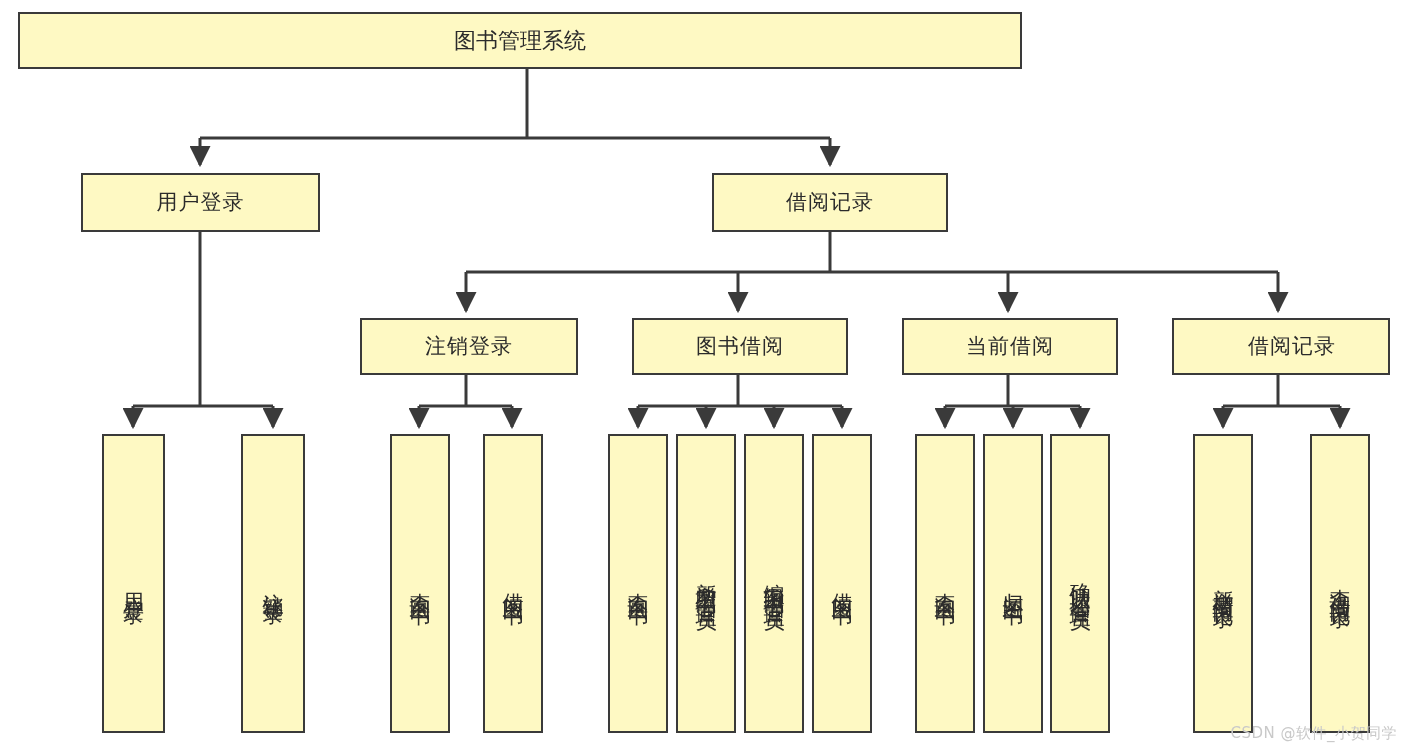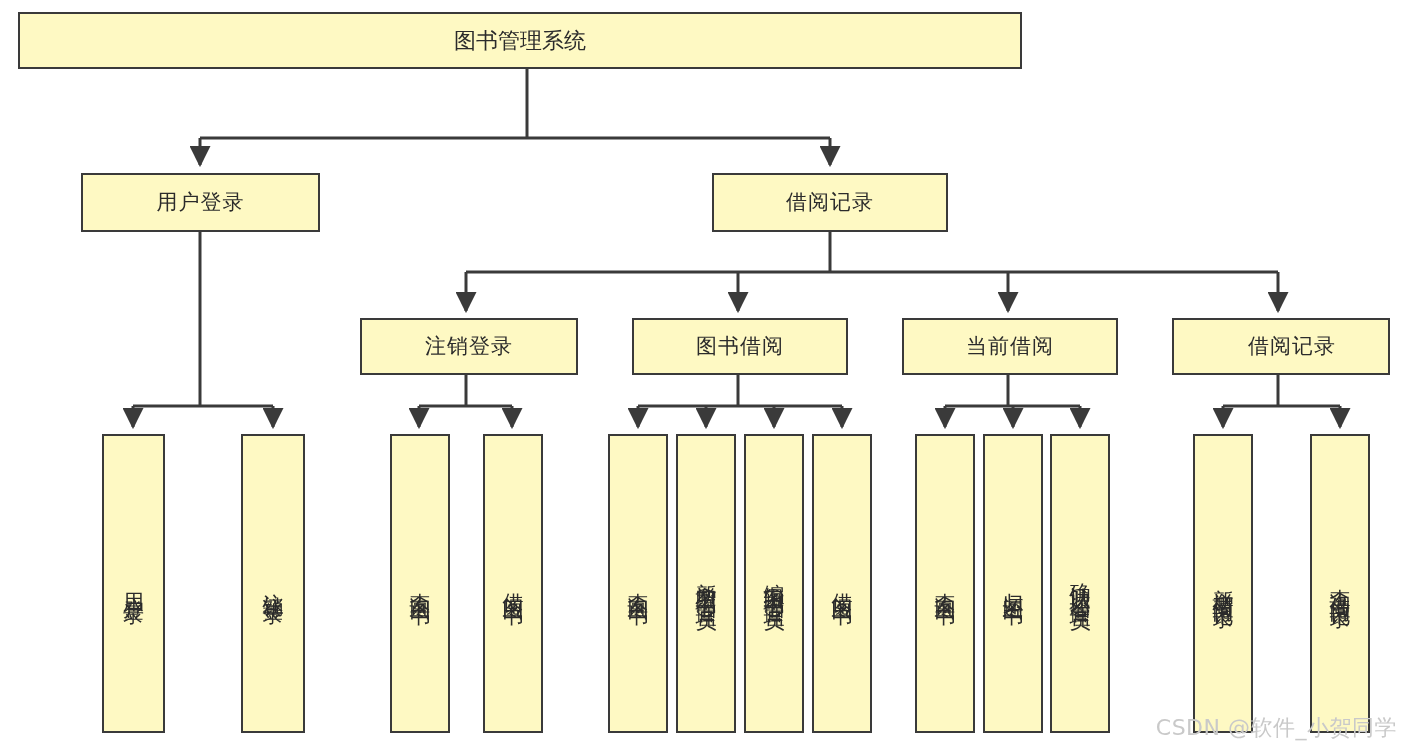--- a/index.html
+++ b/index.html
@@ -55,21 +55,21 @@
     text-orientation: upright;
     letter-spacing: 4px;
     line-height: 1.05;
     white-space: nowrap;
     text-align: center;
   }
   .watermark {
     position: absolute;
     right: 8px;
     bottom: 4px;
-    font-size: 22px;
+    font-size: 15px;
     color: #c9c9c9;
     letter-spacing: 0.5px;
     white-space: nowrap;
     user-select: none;
   }
 </style>
 </head>
 <body>
 
 <div id="canvas">

